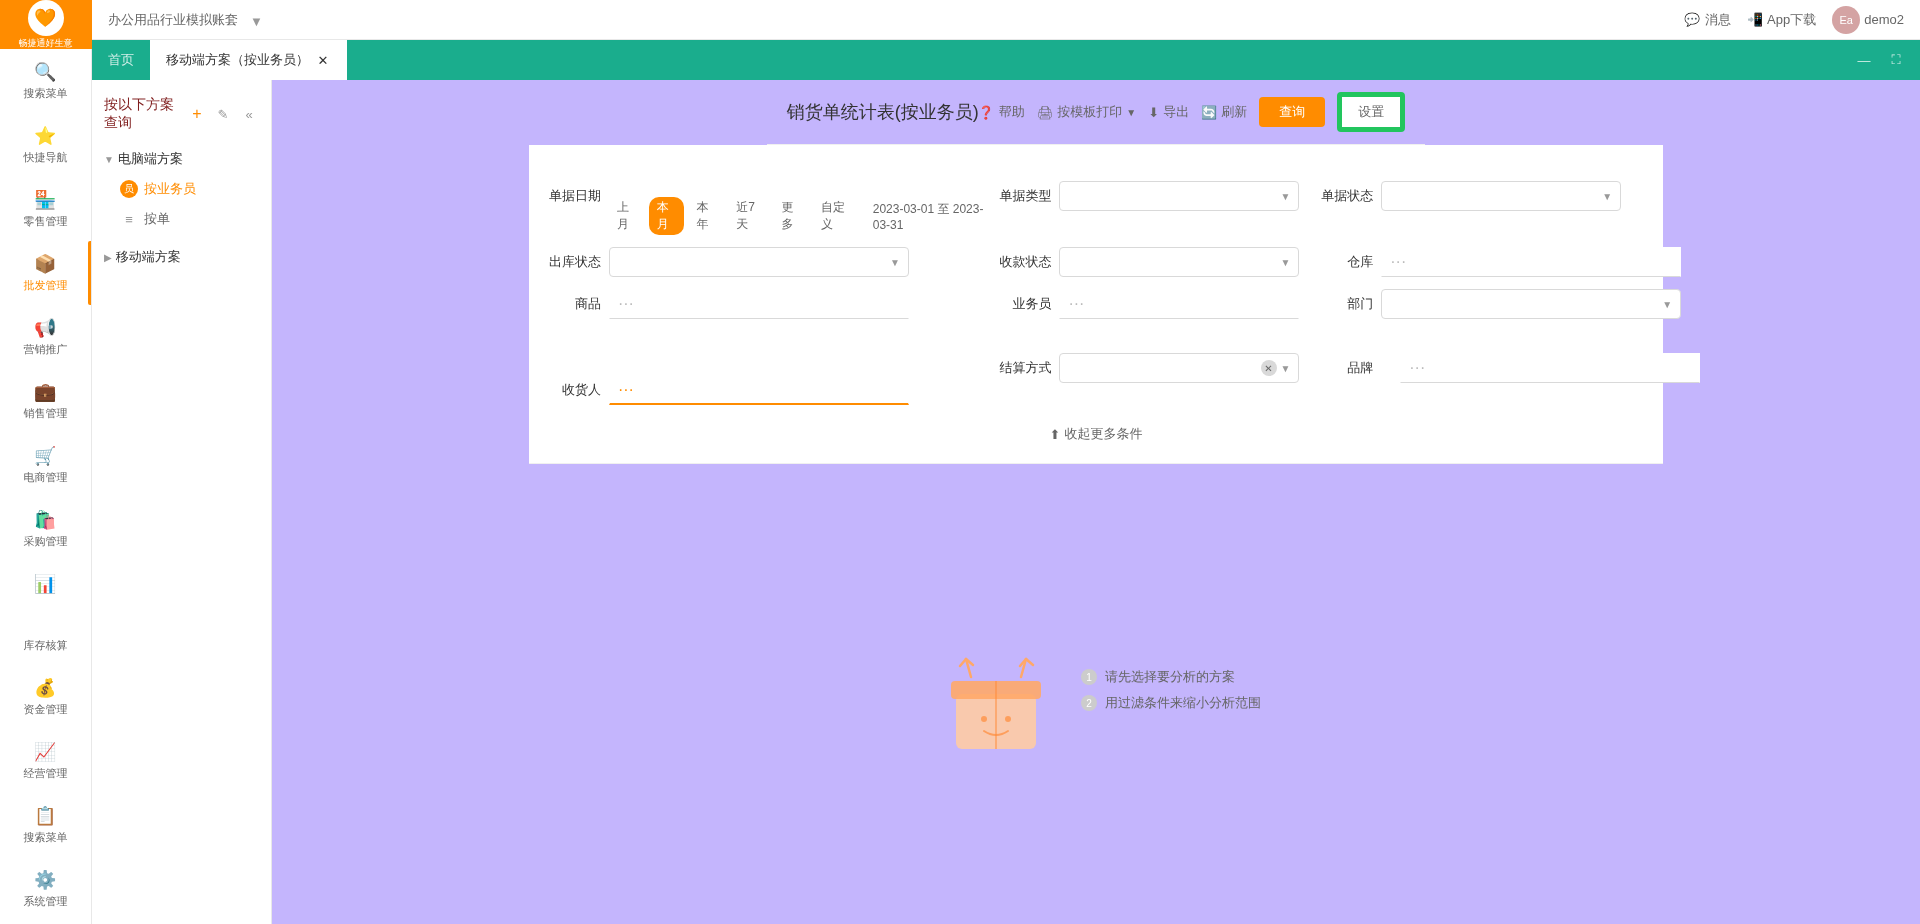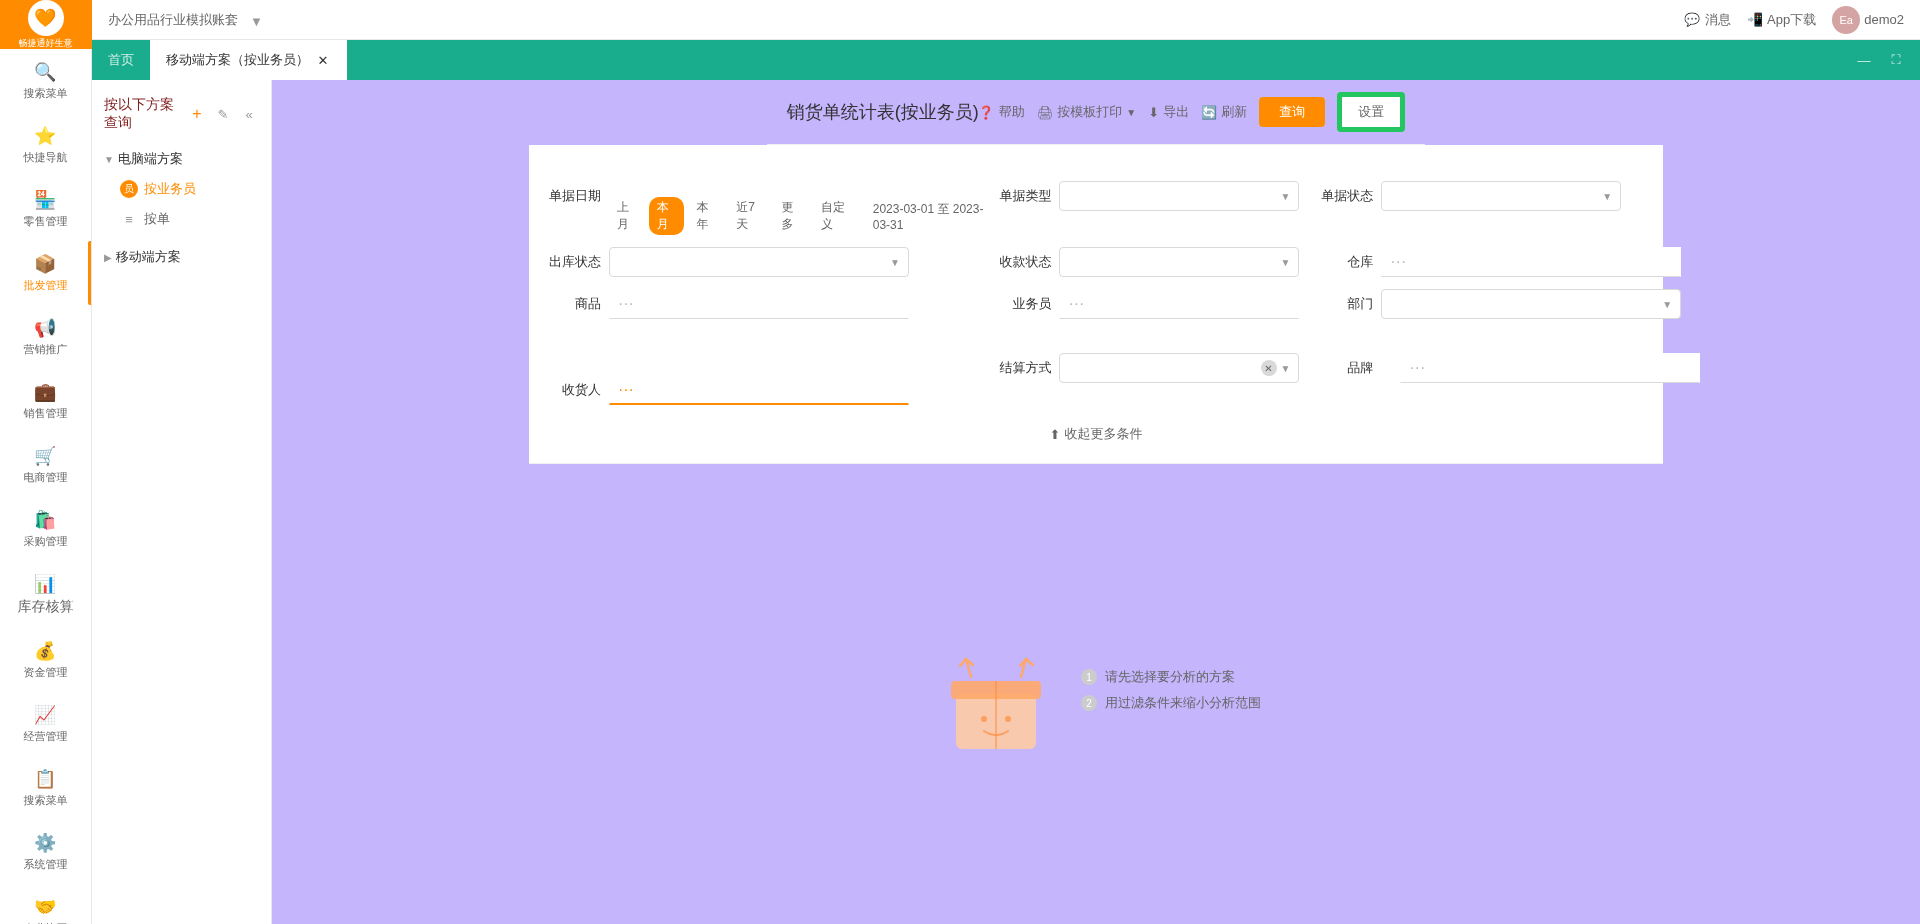--- a/index.html
+++ b/index.html
@@ -129,21 +129,21 @@
   <div class="sidebar-item">
     <span class="sidebar-item-icon">🛒</span>
     <span style="font-size:11px;">电商管理</span>
   </div>
   <div class="sidebar-item">
     <span class="sidebar-item-icon">🛍️</span>
     <span style="font-size:11px;">采购管理</span>
   </div>
   <div class="sidebar-item">
     <span class="sidebar-item-icon">📊</span>
-    <span style="font-size:14px;">库存核算</span>
+    <span style="font-size:11px;margin-top:40px;">库存核算</span>
   </div>
   <div class="sidebar-item">
     <span class="sidebar-item-icon">💰</span>
     <span style="font-size:11px;">资金管理</span>
   </div>
   <div class="sidebar-item">
     <span class="sidebar-item-icon">📈</span>
     <span style="font-size:11px;">经营管理</span>
   </div>
   <div class="sidebar-item">

